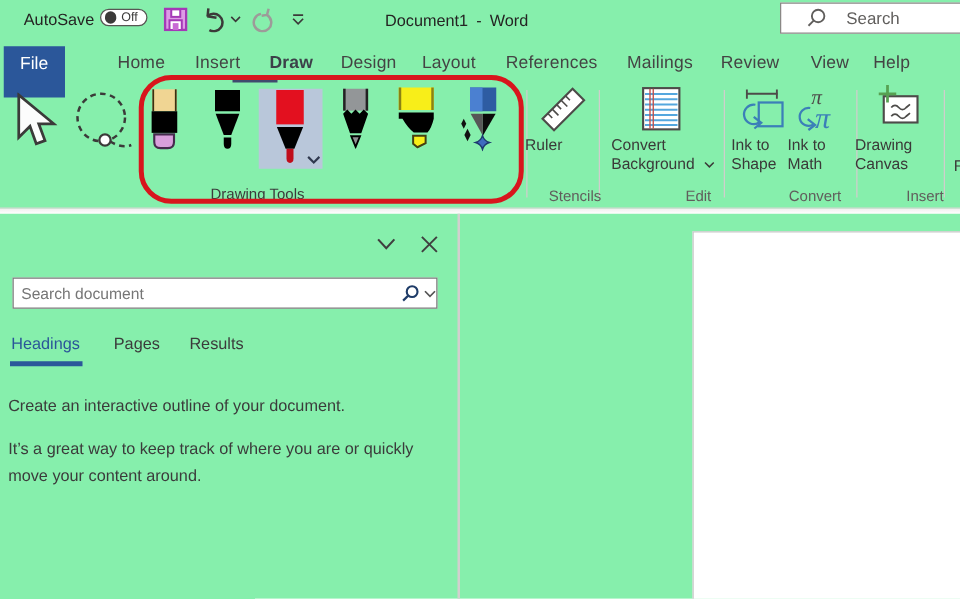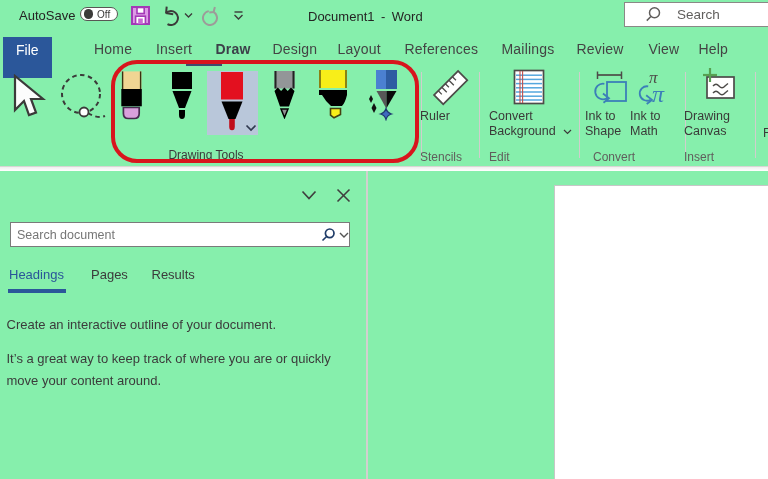--- a/index.html
+++ b/index.html
@@ -1,20 +1,20 @@
 <!DOCTYPE html>
 <html><head>
 <meta charset="utf-8">
 <style>
 * { margin:0; padding:0; box-sizing:border-box; }
 html,body { width:768px; height:479px; background:#fff; font-family:"Liberation Sans", sans-serif; overflow:hidden; }
 #app { position:relative; width:768px; height:479px; background:#86efac; }
 .abs { position:absolute; }
 .lbl { color:#3a3a38; font-size:12.5px; text-align:left; white-space:nowrap; }
-.grp { color:#605e5c; font-size:12px; text-align:left; white-space:nowrap; }
+.grp { color:#605e5c; font-size:12px; text-align:right; white-space:nowrap; }
 .tab { color:#444; font-size:14px; letter-spacing:0.2px; white-space:nowrap;margin-left:28px; }
 </style>
 </head>
 <body>
 <div id="app">
 
 <div class="abs" style="left:19px;top:8px;font-size:13px;color:#252423;">AutoSave</div>
 
 <div class="abs" style="left:80px;top:7px;width:38px;height:14px;border:1px solid #585654;border-radius:8px;background:#fff;"></div>
 <div class="abs" style="left:83.5px;top:9.3px;width:9.5px;height:9.5px;border-radius:50%;background:#3b3a39;"></div>

